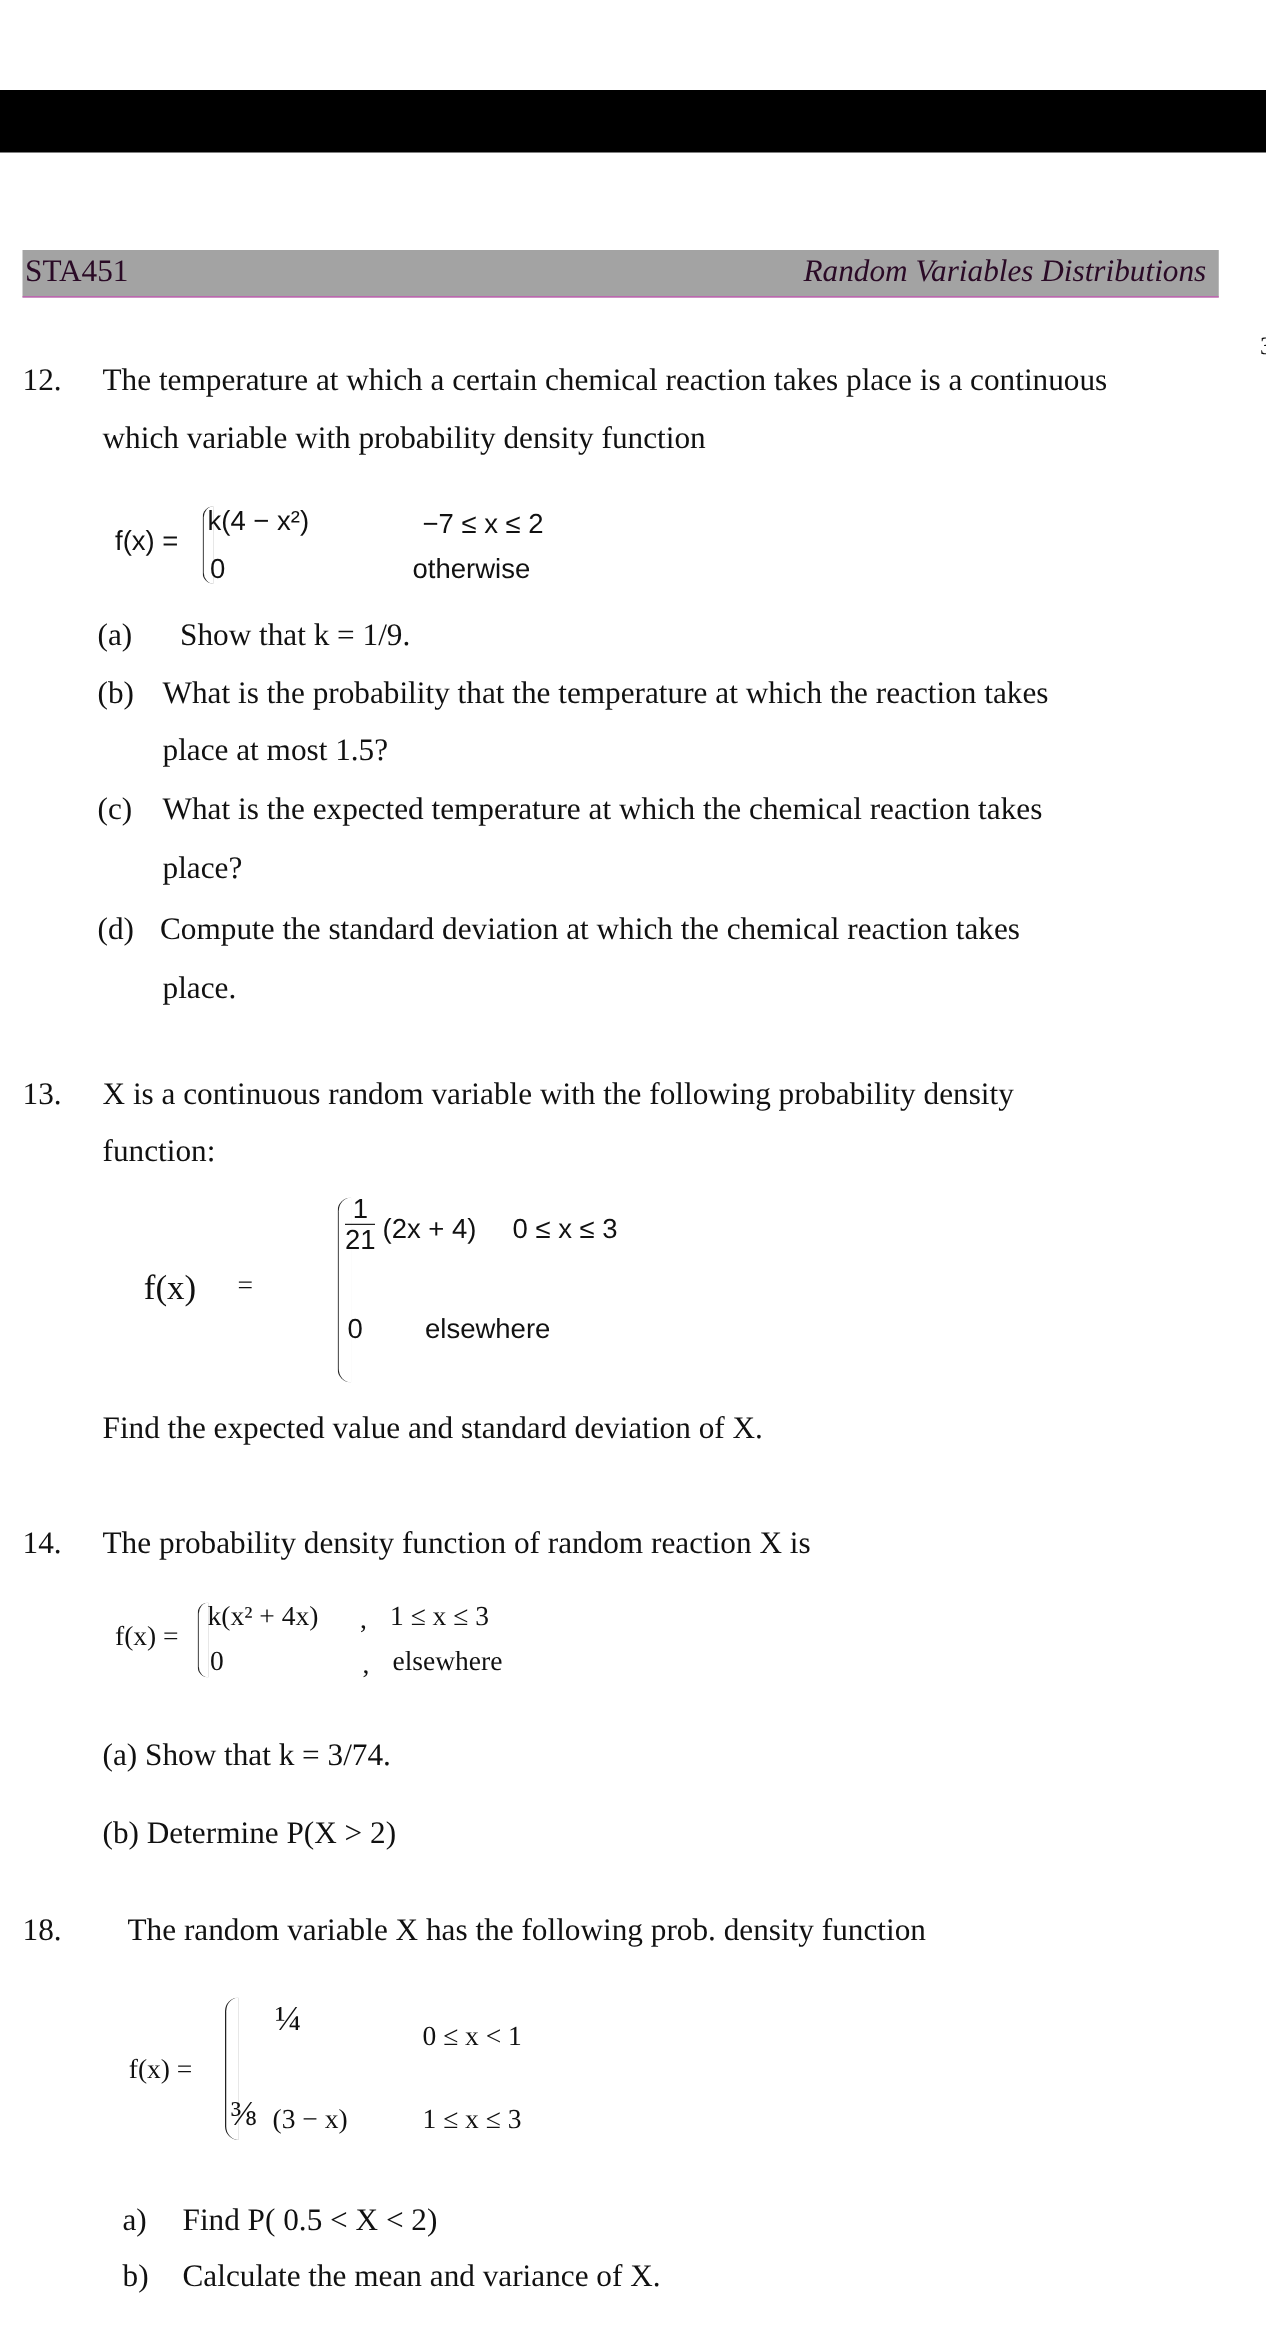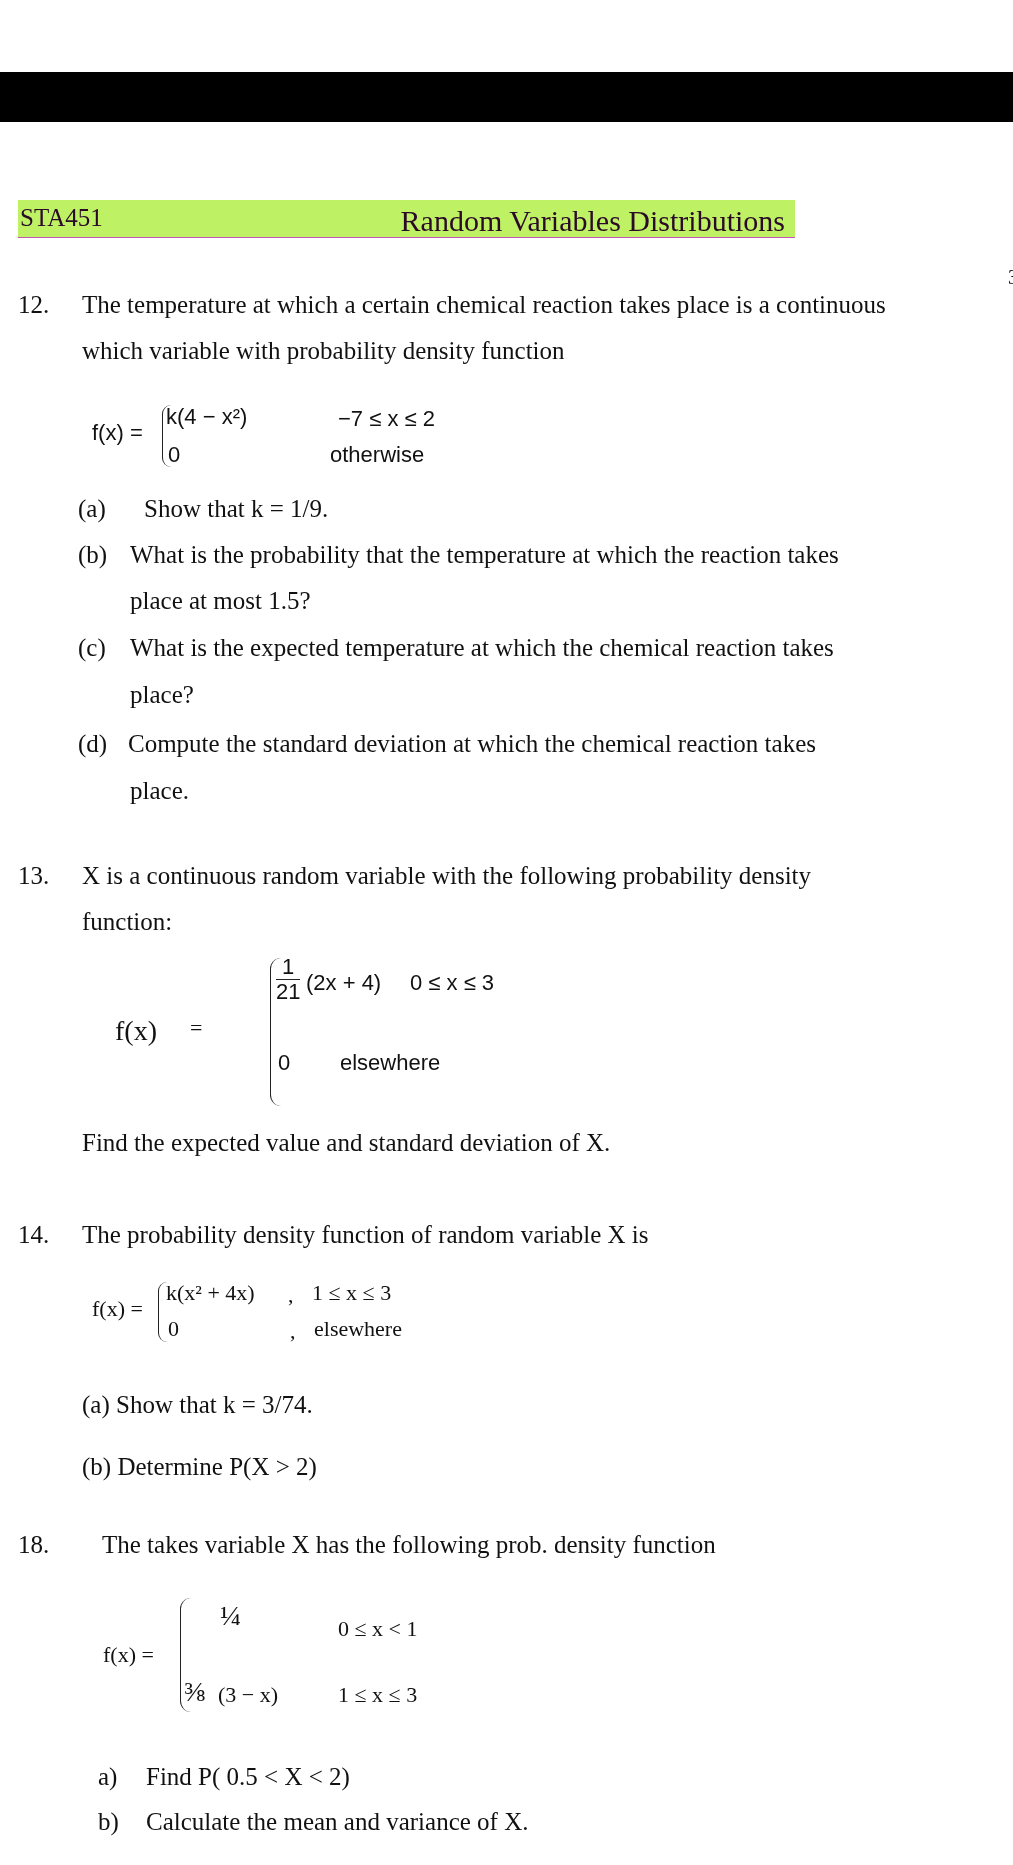--- a/index.html
+++ b/index.html
@@ -1,23 +1,23 @@
 <!DOCTYPE html>
 <html><head>
 <meta charset="utf-8">
 <style>
   html,body{margin:0;padding:0;}
   body{width:1013px;height:1865px;background:#ffffff;position:relative;overflow:hidden;
        font-family:"Liberation Serif","DejaVu Serif",serif;color:#111;}
   .abs{position:absolute;white-space:nowrap;}
   .topbar{position:absolute;left:0;top:72px;width:1013px;height:50px;background:#000;}
-  .header{position:absolute;left:18px;top:200px;width:777px;height:37px;background:#bef264;
+  .header{position:absolute;left:18px;top:200px;width:957px;height:37px;background:#a3a3a3;
           border-bottom:1px solid #c455b2;}
   .header .l{position:absolute;left:2px;top:4px;font-size:25px;color:#2a0a26;}
-  .header .r{position:absolute;right:10px;top:4px;font-size:30px;color:#2a0a26;}
+  .header .r{position:absolute;right:10px;top:4px;font-size:25px;color:#2a0a26;font-style:italic;}
   .pno{font-size:20px;}
   .txt{font-size:25px;line-height:30px;}
   .math{font-family:"Liberation Sans","DejaVu Sans",sans-serif;font-size:22px;}
   .mathser{font-family:"Liberation Serif",serif;font-size:22px;}
   .bigbrace{position:absolute;border-left:1.5px solid #222;border-radius:14px 0 0 14px;}
   .frac{display:inline-block;vertical-align:middle;text-align:center;}
   .frac .n{display:block;border-bottom:1.5px solid #222;padding:0 2px;line-height:24px;}
   .frac .d{display:block;line-height:24px;}
 </style>
 </head>
@@ -78,40 +78,40 @@
     <div class="abs math" style="left:410px;top:970px;">0 ≤ x ≤ 3</div>
     <div class="abs math" style="left:278px;top:1050px;">0</div>
     <div class="abs math" style="left:340px;top:1050px;">elsewhere</div>
   </div>
 
   <div class="abs txt" style="left:82px;top:1128px;">Find the expected value and standard deviation of X.</div>
 </div>
 
 <div>
   <div class="abs txt" style="left:18px;top:1220px;">14.</div>
-  <div class="abs txt" style="left:82px;top:1220px;">The probability density function of random variable X is</div>
+  <div class="abs txt" style="left:82px;top:1220px;">The probability density function of random reaction X is</div>
 
   <div>
     <div class="abs mathser" style="left:92px;top:1296px;">f(x) =</div>
     <div class="bigbrace" style="left:158px;top:1282px;width:8px;height:60px;"></div>
     <div class="abs mathser" style="left:166px;top:1280px;">k(x² + 4x)</div>
     <div class="abs mathser" style="left:288px;top:1282px;">,</div>
     <div class="abs mathser" style="left:312px;top:1280px;">1 ≤ x ≤ 3</div>
     <div class="abs mathser" style="left:168px;top:1316px;">0</div>
     <div class="abs mathser" style="left:290px;top:1318px;">,</div>
     <div class="abs mathser" style="left:314px;top:1316px;">elsewhere</div>
   </div>
 
   <div class="abs txt" style="left:82px;top:1390px;">(a) Show that k = 3/74.</div>
   <div class="abs txt" style="left:82px;top:1452px;">(b) Determine P(X &gt; 2)</div>
 </div>
 
 <div>
   <div class="abs txt" style="left:18px;top:1530px;">18.</div>
-  <div class="abs txt" style="left:102px;top:1530px;">The takes variable X has the following prob. density function</div>
+  <div class="abs txt" style="left:102px;top:1530px;">The random variable X has the following prob. density function</div>
 
   <div>
     <div class="abs mathser" style="left:103px;top:1642px;">f(x) =</div>
     <div class="bigbrace" style="left:180px;top:1598px;width:10px;height:114px;"></div>
     <div class="abs mathser" style="left:220px;top:1600px;font-size:28px;">¼</div>
     <div class="abs mathser" style="left:338px;top:1606px;margin-top:10px;">0 ≤ x &lt; 1</div>
     <div class="abs mathser" style="left:184px;top:1676px;font-size:28px;">⅜</div>
     <div class="abs mathser" style="left:218px;top:1682px;">(3 − x)</div>
     <div class="abs mathser" style="left:338px;top:1682px;">1 ≤ x ≤ 3</div>
   </div>

